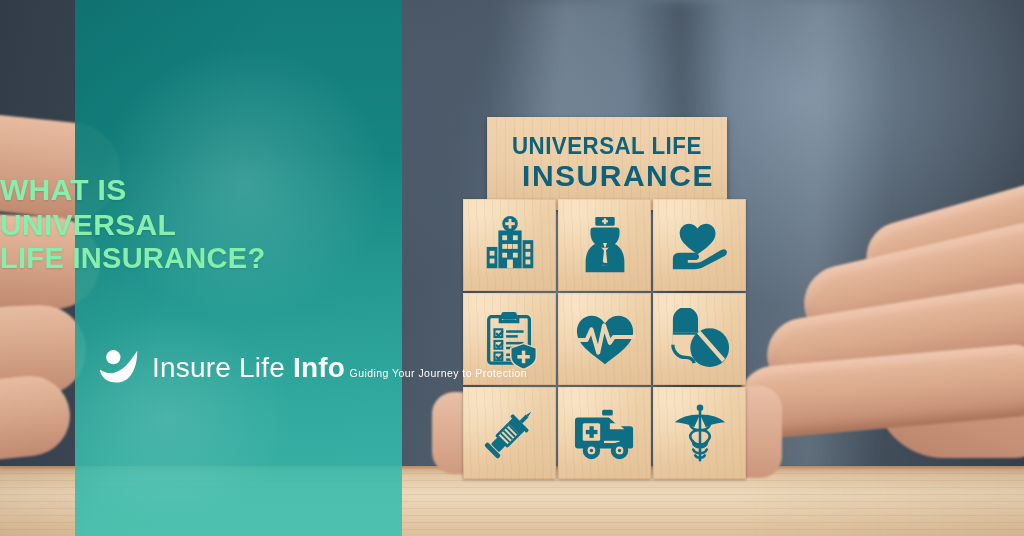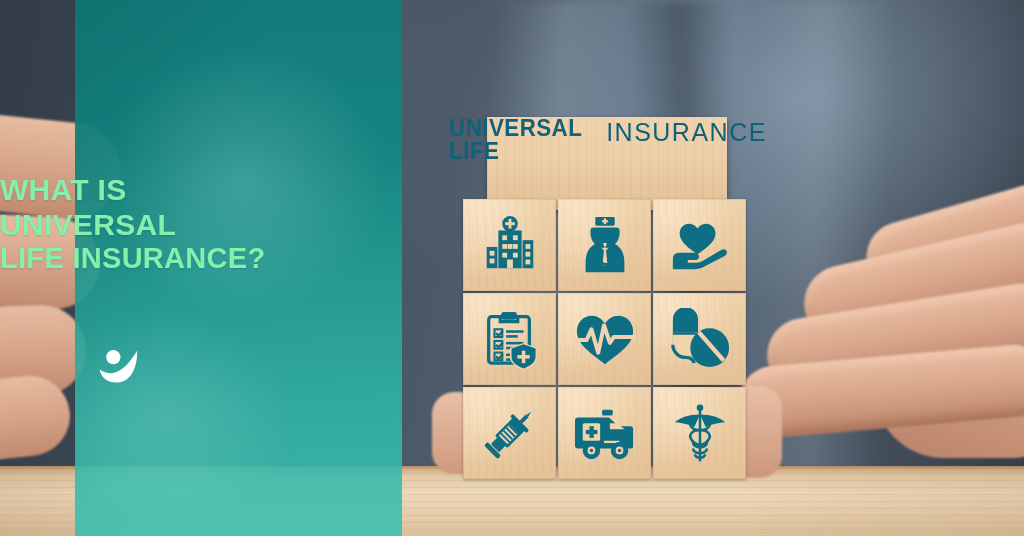--- a/index.html
+++ b/index.html
@@ -131,21 +131,22 @@
   
   .plank {
     position: absolute;
     left: 487px;
     top: 117px;
     width: 240px;
     height: 93px;
     background: linear-gradient(180deg, #f0d3ad 0%, #eccfa8 45%, #e2c096 100%);
     box-shadow: 0 2px 5px rgba(0,0,0,0.35);
     display: flex;
-    align-items: flex-start;
+    flex-direction: column;
+    align-items: center;
     justify-content: center;
   }
   .plank::after {
     content: "";
     position: absolute;
     inset: 0;
     background:
       repeating-linear-gradient(90deg, rgba(176,128,78,0.10) 0px, rgba(176,128,78,0.10) 1px, rgba(0,0,0,0) 1px, rgba(0,0,0,0) 9px);
     pointer-events: none;
   }
@@ -156,22 +157,22 @@
     font-weight: 700;
     font-size: 23px;
     letter-spacing: 0.5px;
     line-height: 1;
     transform: scaleX(0.97);
   }
   .plank-line2 {
     position: relative;
     z-index: 2;
     color: #0e6179;
-    font-weight: 400;
-    font-size: 25px;
+    font-weight: 700;
+    font-size: 30px;
     letter-spacing: 1.5px;
     line-height: 1.08;
     margin-top: 2px;
     margin-left: 22px;
   }
 
   
   .cube-grid {
     position: absolute;
     left: 463px;
@@ -494,15 +495,19 @@
     <span class="hl-line">WHAT IS</span>
     <span class="hl-line">UNIVERSAL</span>
     <span class="hl-line hl-3">LIFE INSURANCE?</span>
   </h1>
 
   <div class="logo">
     <svg class="logo-mark" viewBox="0 0 48 48">
       <circle cx="18.5" cy="13" r="7.6" fill="#ffffff"></circle>
       <path d="M44 6 C44 26 36 40 22 40 C12 40 5 34 4 26 c6 4 12 5 17 3 c9 -3 15 -11 23 -23 z" fill="#ffffff"></path>
     </svg>
+    <span class="logo-text">
+      <span class="logo-name"><span>Insure Life </span><b>Info</b></span>
+      <span class="logo-tag">Guiding Your Journey to Protection</span>
+    </span>
   </div>
 
 </div>
 
 </body></html>

